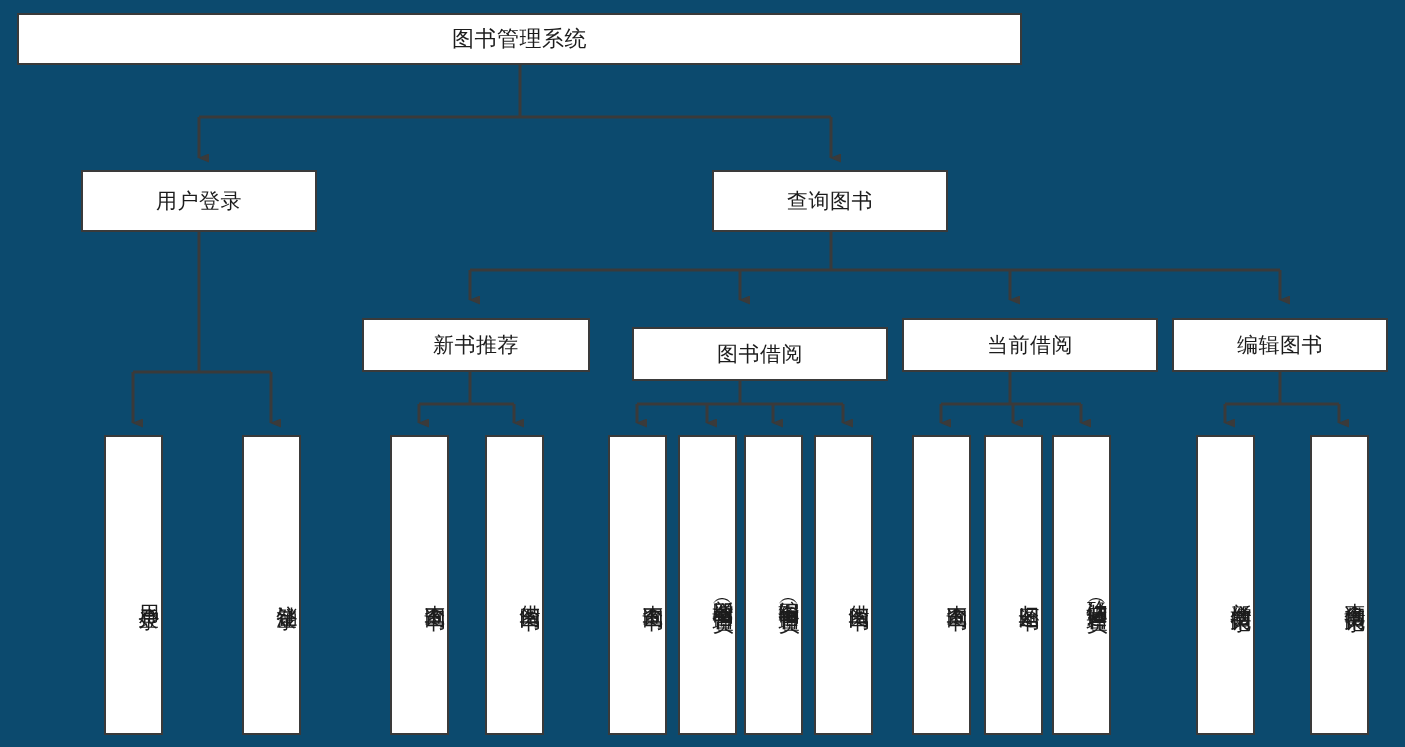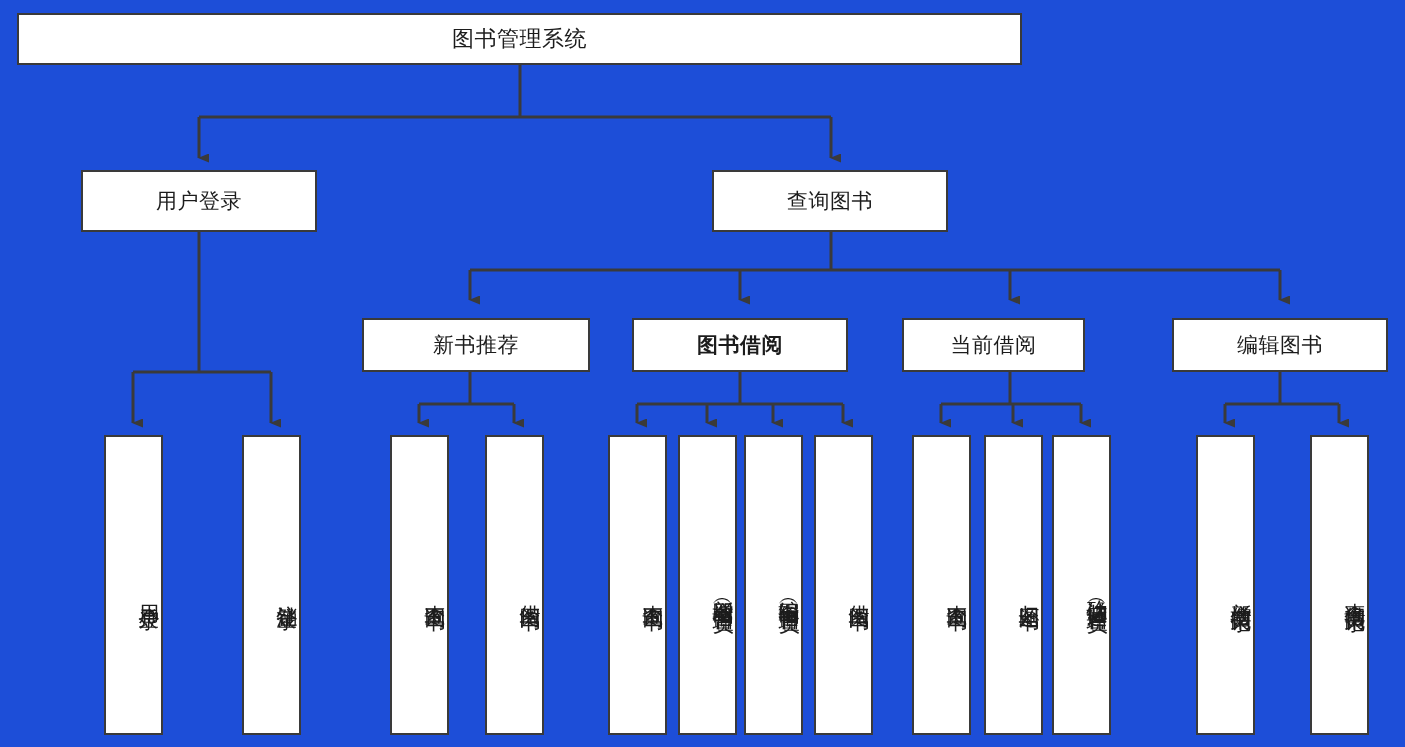--- a/index.html
+++ b/index.html
@@ -7,21 +7,21 @@
     padding: 0;
     background: #ffffff;
   }
   body {
     font-family: "Liberation Sans", "DejaVu Sans", sans-serif;
   }
   #canvas {
     position: relative;
     width: 1405px;
     height: 747px;
-    background: #1d4ed8;
+    background: #0c4a6e;
     overflow: hidden;
   }
   #wires {
     position: absolute;
     left: 0;
     top: 0;
     width: 1405px;
     height: 747px;
   }
   .node {
@@ -116,23 +116,23 @@
   </svg>
 
   <div class="node root horizontal" style="left:17px; top:13px; width:1005px; height:52px;">图书管理系统</div>
 
   <div class="node horizontal" style="left:81px; top:170px; width:236px; height:62px;">用户登录</div>
 
   <div class="node horizontal" style="left:712px; top:170px; width:236px; height:62px;">查询图书</div>
 
   <div class="node horizontal" style="left:362px; top:318px; width:228px; height:54px;">新书推荐</div>
 
-  <div class="node horizontal" style="left:632px; top:318px; width:216px; height:54px;font-weight:bold;">图书借阅</div>
+  <div class="node horizontal" style="left:632px; top:327px; width:256px; height:54px;">图书借阅</div>
 
-  <div class="node horizontal" style="left:902px; top:318px; width:183px; height:54px;">当前借阅</div>
+  <div class="node horizontal" style="left:902px; top:318px; width:256px; height:54px;">当前借阅</div>
 
   <div class="node horizontal" style="left:1172px; top:318px; width:216px; height:54px;">编辑图书</div>
 
   <div class="node vertical" style="left:104px; top:435px; width:59px; height:300px;">用户登录</div>
 
   <div class="node vertical" style="left:242px; top:435px; width:59px; height:300px;">注销登录</div>
 
   <div class="node vertical" style="left:390px; top:435px; width:59px; height:300px;">查询图书</div>
 
   <div class="node vertical" style="left:485px; top:435px; width:59px; height:300px;">借阅图书</div>

